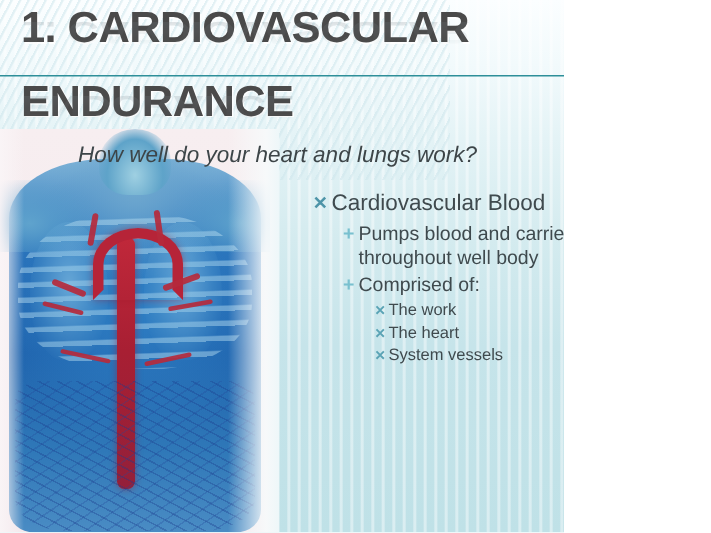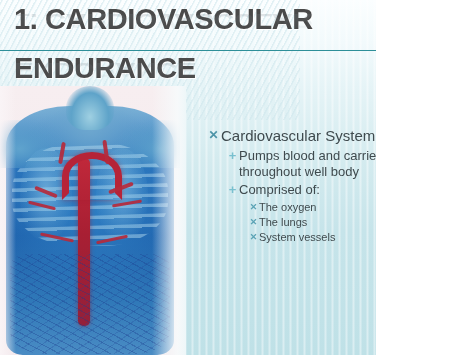--- a/index.html
+++ b/index.html
@@ -303,20 +303,21 @@
 
   <div id="divider"></div>
 
   <div id="title-block">
     <div class="title-line">1. Cardiovascular</div>
     <div class="title-reflection">1. Cardiovascular</div>
     <div class="title-line">Endurance</div>
     <div class="title-reflection">Endurance</div>
   </div>
 
+  <div id="subtitle">How well do your heart and lungs work?</div>
 
   <div id="figure">
     <div class="pad"></div>
     <div class="torso"></div>
     <div class="neck"></div>
     <div class="shoulders"></div>
     <div class="ribs"></div>
     <div class="lung-l"></div>
     <div class="lung-r"></div>
     <div class="aorta"></div>
@@ -333,41 +334,41 @@
 
     <div class="veins"></div>
     <div class="fade-left"></div>
     <div class="fade-right"></div>
   </div>
 
   <div id="bullets">
 
     <div class="b1">
       <span class="mark">✕</span>
-      <span class="txt">Cardiovascular System</span>
+      <span class="txt">Cardiovascular Blood</span>
     </div>
 
     <div class="b2">
       <span class="mark">+</span>
       <span class="txt">Pumps blood and carries oxygen throughout well body</span>
     </div>
 
     <div class="b2">
       <span class="mark">+</span>
       <span class="txt">Comprised of:</span>
     </div>
 
     <div class="b3">
       <span class="mark">✕</span>
-      <span class="txt">The oxygen</span>
+      <span class="txt">The work</span>
     </div>
 
     <div class="b3">
       <span class="mark">✕</span>
-      <span class="txt">The lungs</span>
+      <span class="txt">The heart</span>
     </div>
 
     <div class="b3">
       <span class="mark">✕</span>
       <span class="txt">System vessels</span>
     </div>
 
   </div>
 
 </div>

